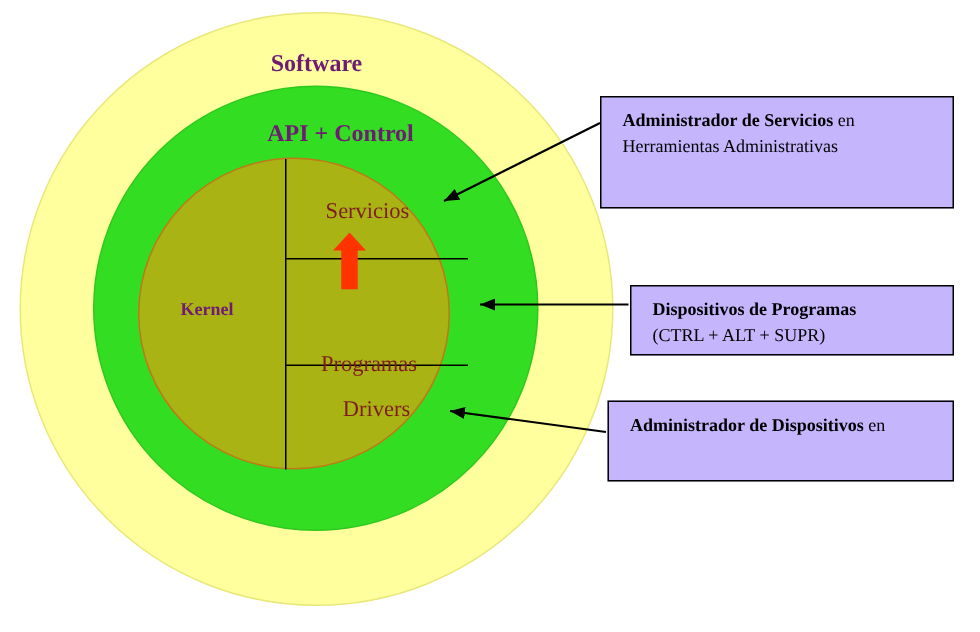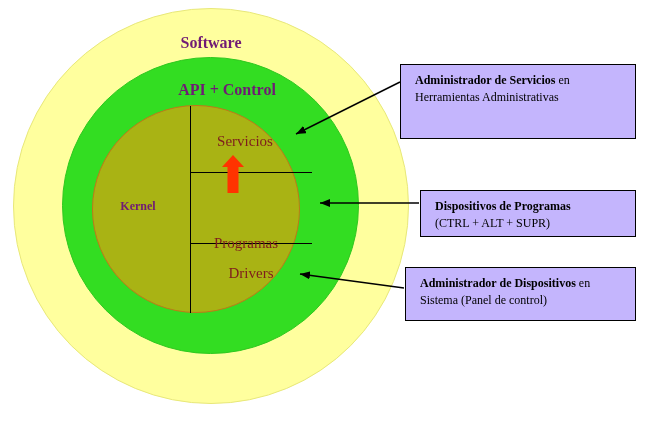--- a/index.html
+++ b/index.html
@@ -178,16 +178,15 @@
     <div>Herramientas Administrativas</div>
   </div>
 
   <div class="callout-box" id="callout-programas">
     <div><b>Dispositivos de Programas</b><span></span></div>
     <div>(CTRL + ALT + SUPR)</div>
   </div>
 
   <div class="callout-box" id="callout-dispositivos">
     <div><b>Administrador de Dispositivos</b><span> en</span></div>
-    <div>Sistema (Panel de control)</div>
   </div>
 
 </div>
 
 </body></html>

